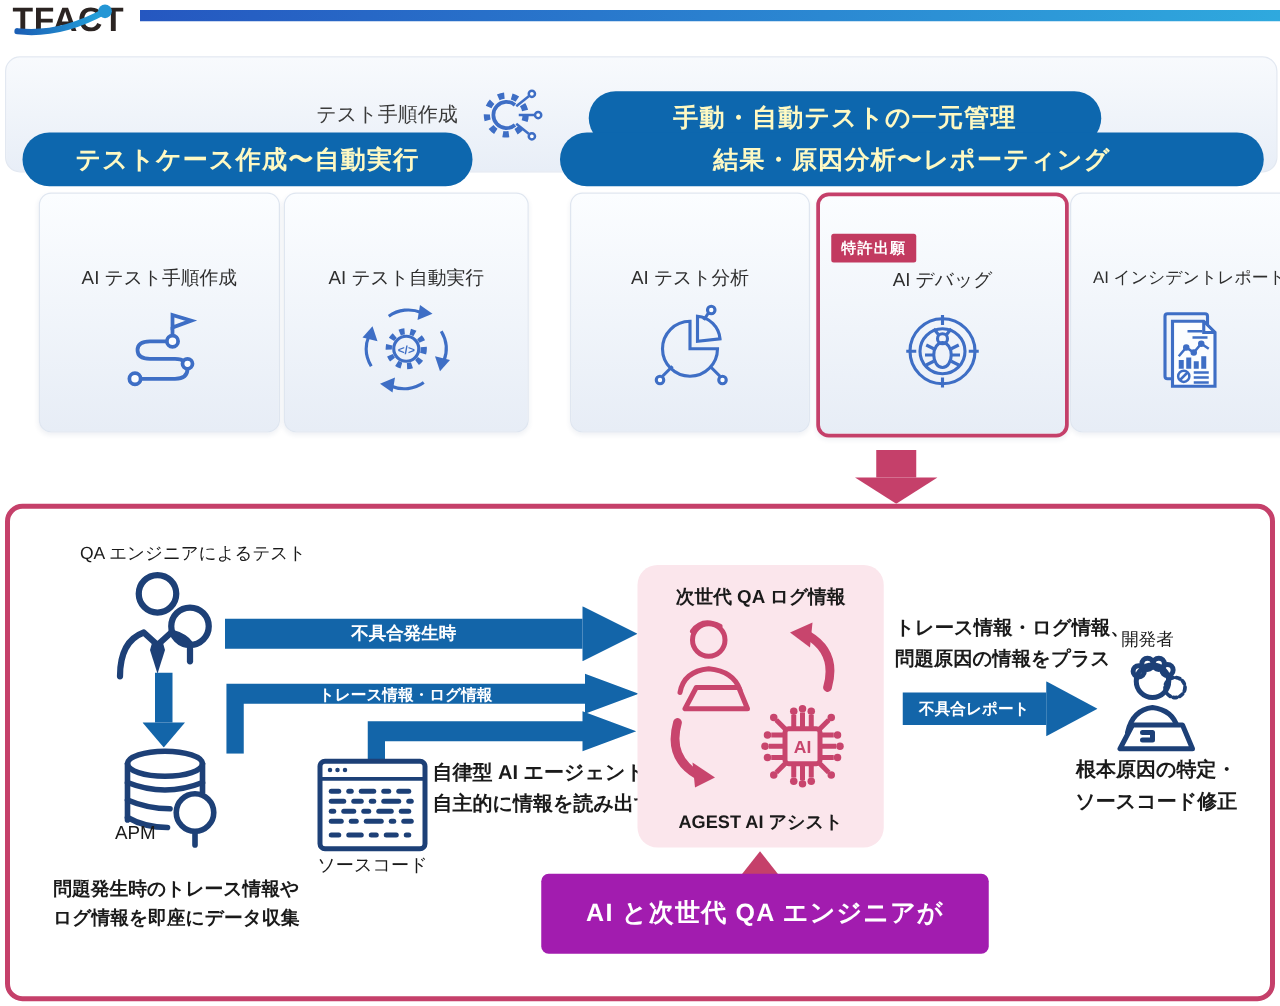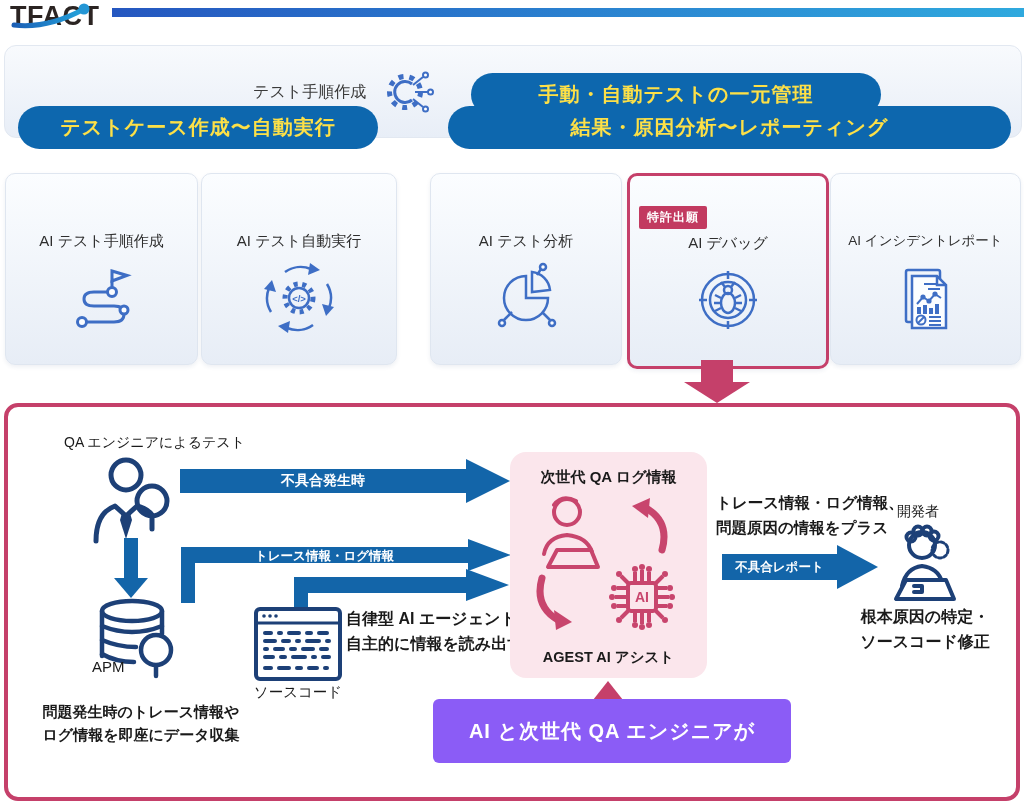--- a/index.html
+++ b/index.html
@@ -1,38 +1,38 @@
 <!DOCTYPE html>
 <html><head>
 <meta charset="utf-8">
 <style>
   html,body{margin:0;padding:0;background:#fff;}
   .canvas{position:relative;width:1024px;height:805px;background:#fff;overflow:hidden;
           font-family:"Liberation Sans","DejaVu Sans",sans-serif;}
   .abs{position:absolute;}
   .grad-bar{background:linear-gradient(90deg,#2557c0,#2fa9de);}
   .panel{background:linear-gradient(180deg,#f8fafd 0%,#e8eef7 100%);border:1px solid #e2e8f1;border-radius:12px;}
-  .card{position:absolute;top:173px;height:190px;border-radius:10px;
+  .card{position:absolute;top:154px;height:190px;border-radius:10px;
         background:linear-gradient(180deg,#fbfdff 0%,#e7edf6 100%);
-        border:1px solid #dfe6f0;box-shadow:0 2px 4px rgba(40,70,110,.08);}
+        border:1px solid #dfe6f0;box-shadow:0 2px 4px rgba(40,70,110,.08);margin-left:26px;}
   .card.hl{border:3px solid #c5406a;}
   .card-label{position:absolute;top:58px;left:0;right:0;text-align:center;font-size:15px;color:#2e2e2e;}
   .card-icon{position:absolute;top:88px;left:50%;transform:translateX(-50%);}
-  .hdr-pill{position:absolute;height:43px;background:#0d67ae;border-radius:22px;color:#fde047;
+  .hdr-pill{position:absolute;height:43px;background:#0d67ae;border-radius:22px;color:#fef9c3;
             font-weight:bold;font-size:20px;display:flex;align-items:center;justify-content:center;
             letter-spacing:1px;z-index:3;}
   .badge{position:absolute;left:9px;top:30px;background:#c23a60;color:#fff;font-size:12px;
          font-weight:bold;padding:3px 8px;border-radius:2px;letter-spacing:1px;}
   .flow-box{position:absolute;left:4px;top:403px;width:1016px;height:398px;background:#fff;
             border:4px solid #c5406a;border-radius:14px;box-sizing:border-box;}
   .arrow-label{position:absolute;color:#fff;font-weight:bold;text-align:center;}
   .jp{color:#1a1a1a;}
   .bold{font-weight:bold;}
   .pink-panel{position:absolute;left:510px;top:452px;width:197px;height:226px;background:#fbe6ec;border-radius:16px;}
-  .callout{position:absolute;left:433px;top:699px;width:358px;height:64px;background:#8b5cf6;border-radius:6px;
+  .callout{position:absolute;left:433px;top:699px;width:358px;height:64px;background:#a21caf;border-radius:6px;
            display:flex;flex-direction:column;align-items:center;justify-content:center;
            color:#fff;font-weight:bold;font-size:20px;line-height:1.4;letter-spacing:1px;}
   .callout-tri{position:absolute;left:593px;top:681px;width:0;height:0;
                border-left:15px solid transparent;border-right:15px solid transparent;
                border-bottom:19px solid #c5406a;}
   .logo-text{position:absolute;left:10px;top:1px;font-size:27px;font-weight:800;color:#2b2422;letter-spacing:.5px;}
 </style>
 </head>
 <body>
 
@@ -187,21 +187,21 @@
   <svg class="abs" style="left:88px;top:453px;" width="92" height="98" viewBox="0 0 92 98">
     <g stroke="#1d4077" fill="none" stroke-width="5" stroke-linecap="round" stroke-linejoin="round">
       <circle cx="38" cy="22" r="15"></circle>
       <path d="M8,88 Q8,60 27,53 L38,63 L49,53 Q60,56 64,62"></path>
       <circle cx="64" cy="48" r="15"></circle>
       <line x1="64" y1="66" x2="64" y2="76"></line>
     </g>
     <path d="M34,60 L42,60 L44,67 L38,86 L32,67 Z" fill="#1d4077"></path>
   </svg>
 
-  <div class="abs" style="left:180px;top:459px;width:306px;height:44px;">
+  <div class="abs" style="left:180px;top:485px;width:306px;height:44px;">
     <svg width="330" height="44">
       <rect x="0" y="10" width="286" height="24" fill="#1365a9"></rect>
       <polygon points="286,0 330,22 286,44" fill="#1365a9"></polygon>
     </svg>
     <div class="arrow-label" style="left:0;top:13px;width:286px;font-size:14px;">不具合発生時</div>
   </div>
 
   <svg class="abs" style="left:114px;top:538px;" width="34" height="60">
     <rect x="10" y="0" width="14" height="40" fill="#1365a9"></rect>
     <polygon points="0,40 34,40 17,60" fill="#1365a9"></polygon>

